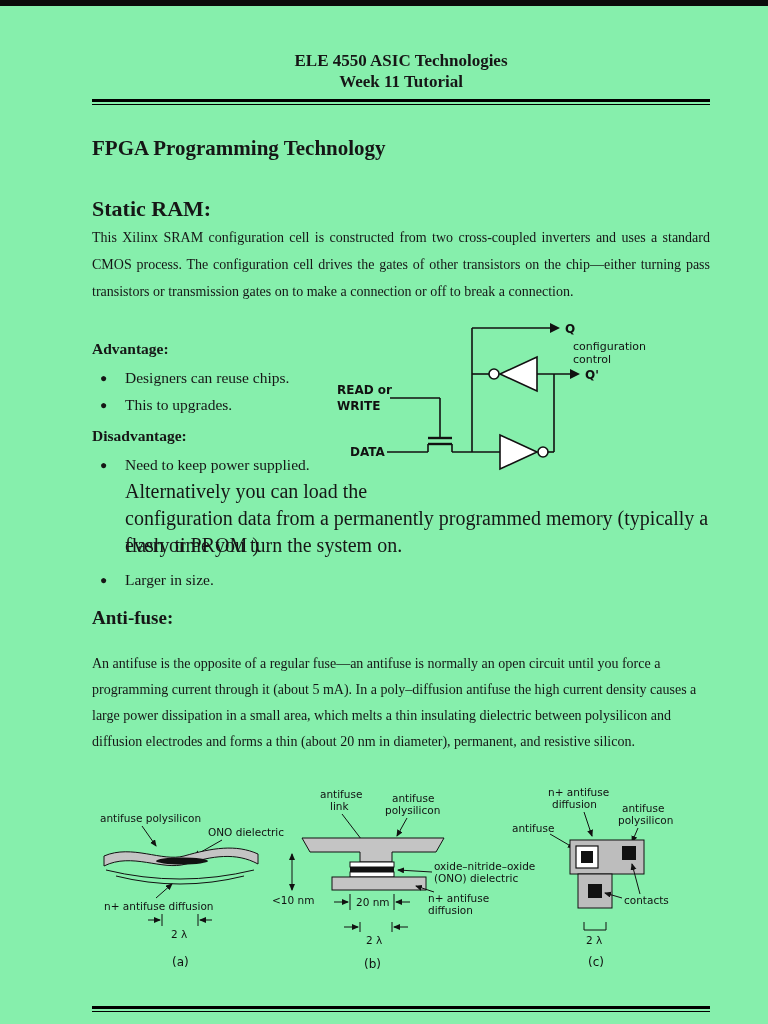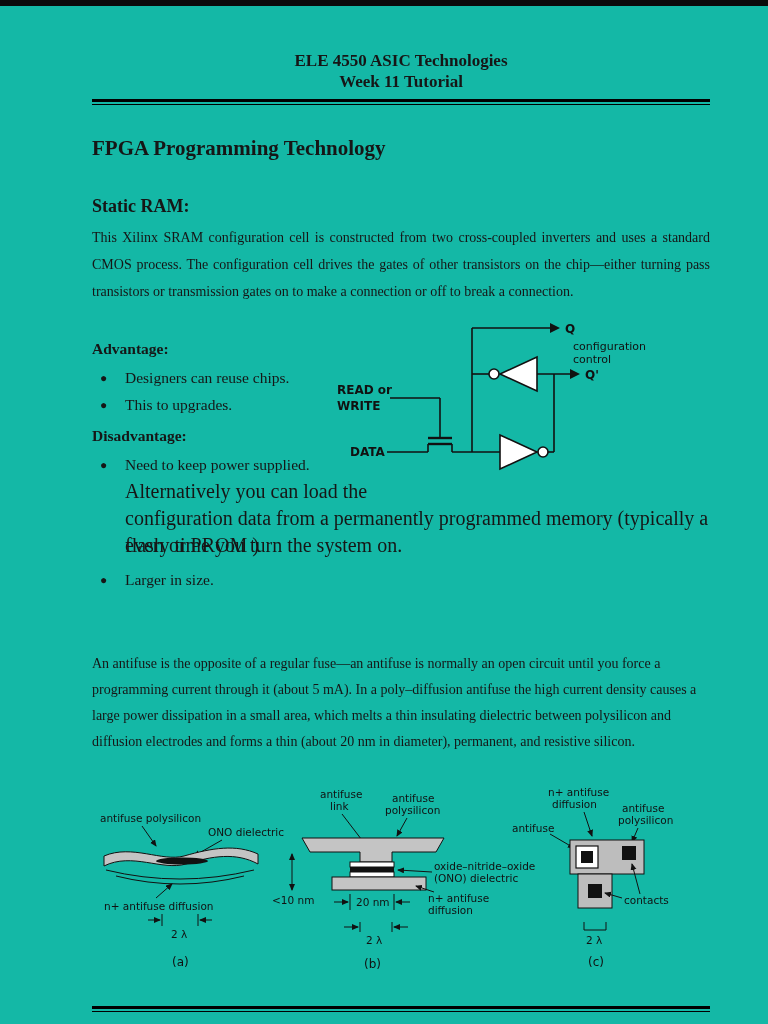--- a/index.html
+++ b/index.html
@@ -1,29 +1,29 @@
 <!DOCTYPE html>
 <html><head>
 <meta charset="utf-8">
 <style>
   * { margin:0; padding:0; box-sizing:border-box; }
   html,body { background:#9a9a9a; }
   .page {
     position:relative; width:768px; height:1024px; margin:0 auto;
-    background:#14b8a6; overflow:hidden;
+    background:#86efac; overflow:hidden;
     font-family:"Liberation Serif", serif; color:#161616;
   }
   .top-edge { position:absolute; top:0; left:0; width:768px; height:6px; background:#0b0b0b; }
   .abs { position:absolute; left:92px; width:618px; }
   .doc-header { top:50px; text-align:center; font-weight:bold; font-size:17px; line-height:21px; }
   .double-rule { height:6px; border-top:3px solid #000; border-bottom:1px solid #000; }
   .rule-top { top:99px; }
   .rule-bottom { top:1006px; }
   .doc-title { top:136px; font-size:21px; font-weight:bold; }
-  .sec-head { font-size:18px; font-weight:bold; }
+  .sec-head { font-size:22px; font-weight:bold; }
   .sec-head.anti { font-size:19px; }
   .body-par { font-size:14px; line-height:27px; }
   .body-par.just { text-align:justify; }
   .body-par.anti { line-height:26px; }
   .subhead { font-size:15.5px; font-weight:bold; }
   .bullet-row { padding-left:33px; font-size:15.5px; line-height:27px; }
   .bullet-glyph { position:absolute; left:8px; top:1px; font-size:12px; }
   .bullet-glyph::before { content:"●"; }
   .cont-line { left:125px; width:585px; font-size:20px; line-height:27px; }
   svg.circuit { position:absolute; left:332px; top:314px; width:385px; height:165px; }
@@ -112,20 +112,21 @@
     <polygon points="238,55 248,60 238,65" fill="#111"></polygon>
     <text class="sig" x="5" y="80">READ or</text>
     <text class="sig" x="5" y="96">WRITE</text>
     <text class="sig" x="18" y="142">DATA</text>
     <text class="sig" x="233" y="19">Q</text>
     <text class="sig" x="253" y="65">Q'</text>
     <text x="241" y="36">configuration</text>
     <text x="241" y="49">control</text>
   </svg>
 
+  <h2 class="abs sec-head anti" style="top:607px">Anti-fuse:</h2>
 
   <p class="abs body-par anti" style="top:651px">An antifuse is the opposite of a regular fuse—an antifuse is normally an open circuit until you force a programming current through it (about 5 mA). In a poly–diffusion antifuse the high current density causes a large power dissipation in a small area, which melts a thin insulating dielectric between polysilicon and diffusion electrodes and forms a thin (about 20 nm in diameter), permanent, and resistive silicon.</p>
 
   <svg class="figs" viewBox="0 0 618 200">
 
     <g>
       <text x="8" y="40">antifuse polysilicon</text>
       <text x="116" y="54">ONO dielectric</text>
       <line x1="50" y1="44" x2="64" y2="64" stroke="#111" stroke-width="1" marker-end="url(#ah)"></line>
       <line x1="130" y1="58" x2="102" y2="74" stroke="#111" stroke-width="1" marker-end="url(#ah)"></line>

